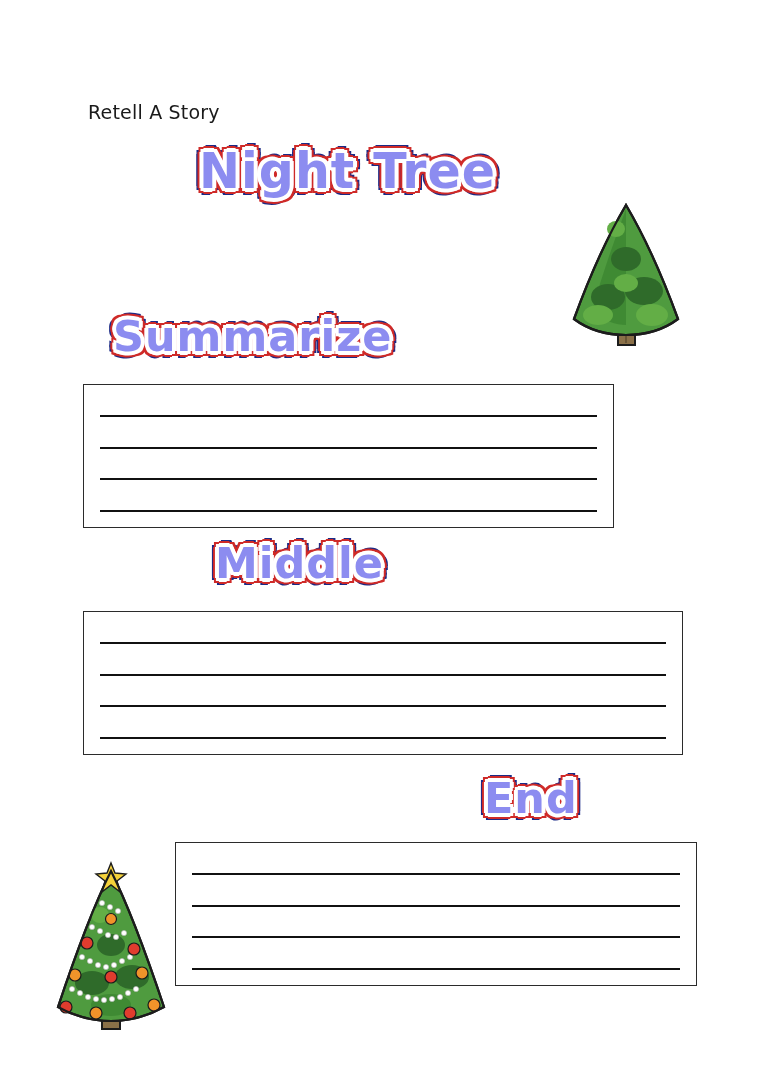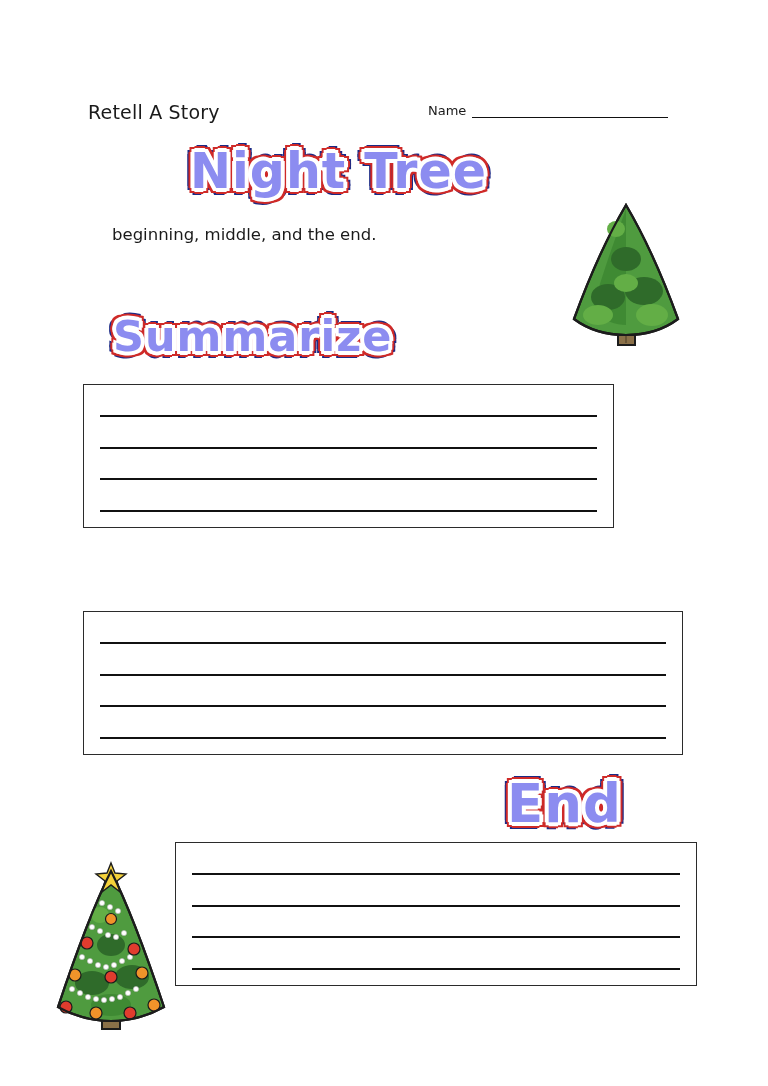--- a/index.html
+++ b/index.html
@@ -83,38 +83,38 @@
        0   -6px 0 #cf2a28,
        0    6px 0 #cf2a28,
       -7px -2px 0 #1b2a86,
        7px -2px 0 #1b2a86,
       -2px  7px 0 #1b2a86,
        2px -7px 0 #1b2a86,
       -7px  2px 0 #1b2a86,
        7px  2px 0 #1b2a86;
   }
   .title-nighttree {
-    left: 190px;
+    left: 199px;
     top: 124px;
     font-size: 49px;
   }
   .heading-beginning {
     left: 113px;
     top: 292px;
     font-size: 43px;
   }
   .heading-middle {
     left: 215px;
     top: 519px;
     font-size: 43px;
   }
   .heading-end {
-    left: 507px;
+    left: 484px;
     top: 754px;
-    font-size: 53px;
+    font-size: 43px;
   }
 
   
   .instructions {
     position: absolute;
     left: 88px;
     top: 204px;
     width: 420px;
     font-size: 16.5px;
     line-height: 23px;
@@ -159,39 +159,35 @@
     height: 182px;
   }
 </style>
 </head>
 <body>
 
 <div class="page">
 
   <div class="worksheet-title">Retell A Story</div>
 
-  <div class="name-block">
-    <span class="name-label">Name</span>
-    <span class="name-line"></span>
-  </div>
 
   <div class="wordart title-nighttree">Night Tree</div>
 
   <div class="instructions">
-    <span class="line2">beginning, middle, and the end.</span>
   </div>
 
   <div class="wordart heading-beginning">Summarize</div>
   <div class="writing-box" id="box-beginning">
     <div class="rule" style="top:30px"></div>
     <div class="rule" style="top:62px"></div>
     <div class="rule" style="top:93px"></div>
     <div class="rule" style="top:125px"></div>
   </div>
 
+  <div class="wordart heading-middle">Middle</div>
   <div class="writing-box" id="box-middle">
     <div class="rule" style="top:30px"></div>
     <div class="rule" style="top:62px"></div>
     <div class="rule" style="top:93px"></div>
     <div class="rule" style="top:125px"></div>
   </div>
 
   <div class="wordart heading-end">End</div>
   <div class="writing-box" id="box-end">
     <div class="rule" style="top:30px"></div>

